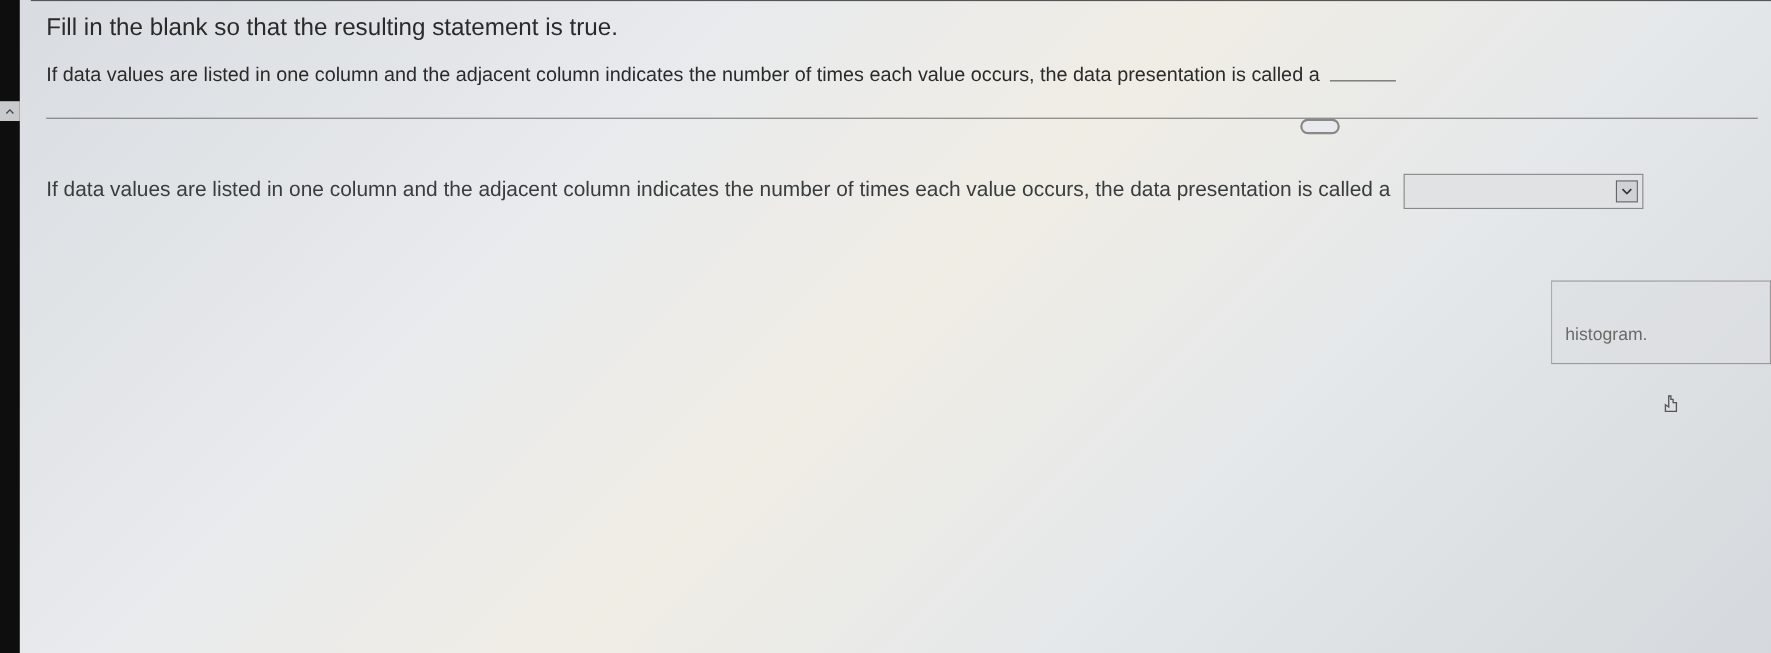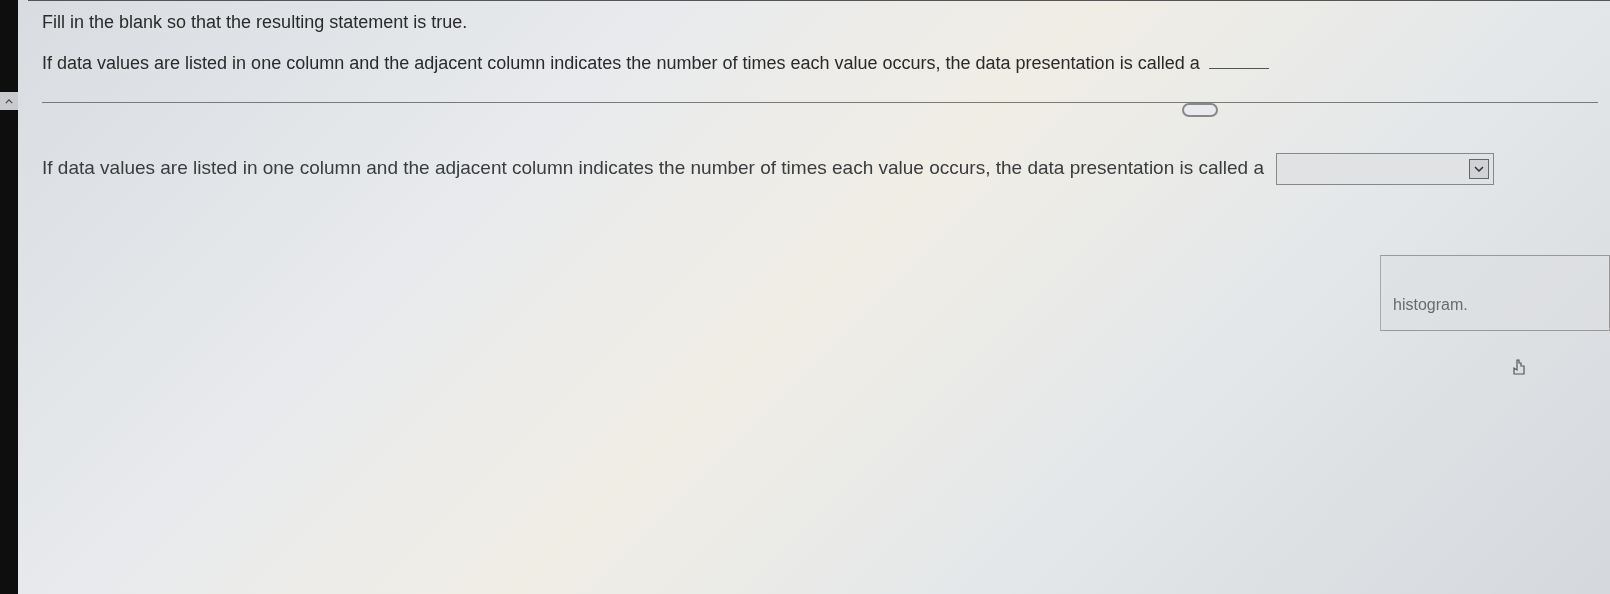--- a/index.html
+++ b/index.html
@@ -16,21 +16,21 @@
       overflow: hidden;
     }
     .content-area {
       position: absolute;
       left: 28px;
       top: 0;
       right: 0;
       padding: 8px 12px 0 14px;
     }
     .instruction {
-      font-size: 18px;
+      font-size: 22px;
       color: #2a2a2a;
       margin-bottom: 20px;
       margin-top: 4px;
     }
     .question-text {
       font-size: 18px;
       color: #2a2a2a;
       margin-bottom: 8px;
     }
     .blank-line {
@@ -93,21 +93,21 @@
       justify-content: center;
     }
     .dropdown-arrow svg {
       width: 10px;
       height: 6px;
     }
     .options-list {
       position: absolute;
       right: 0;
       top: 255px;
-      width: 230px;
+      width: 200px;
       border: 1px solid #999;
       border-left: 1px solid #aaa;
       background: rgba(220, 222, 225, 0.45);
     }
     .option-item {
       padding: 16px 12px;
       font-size: 16px;
       color: #6a6a6a;
       border-bottom: 1px solid rgba(160,160,160,0.3);
       cursor: pointer;

